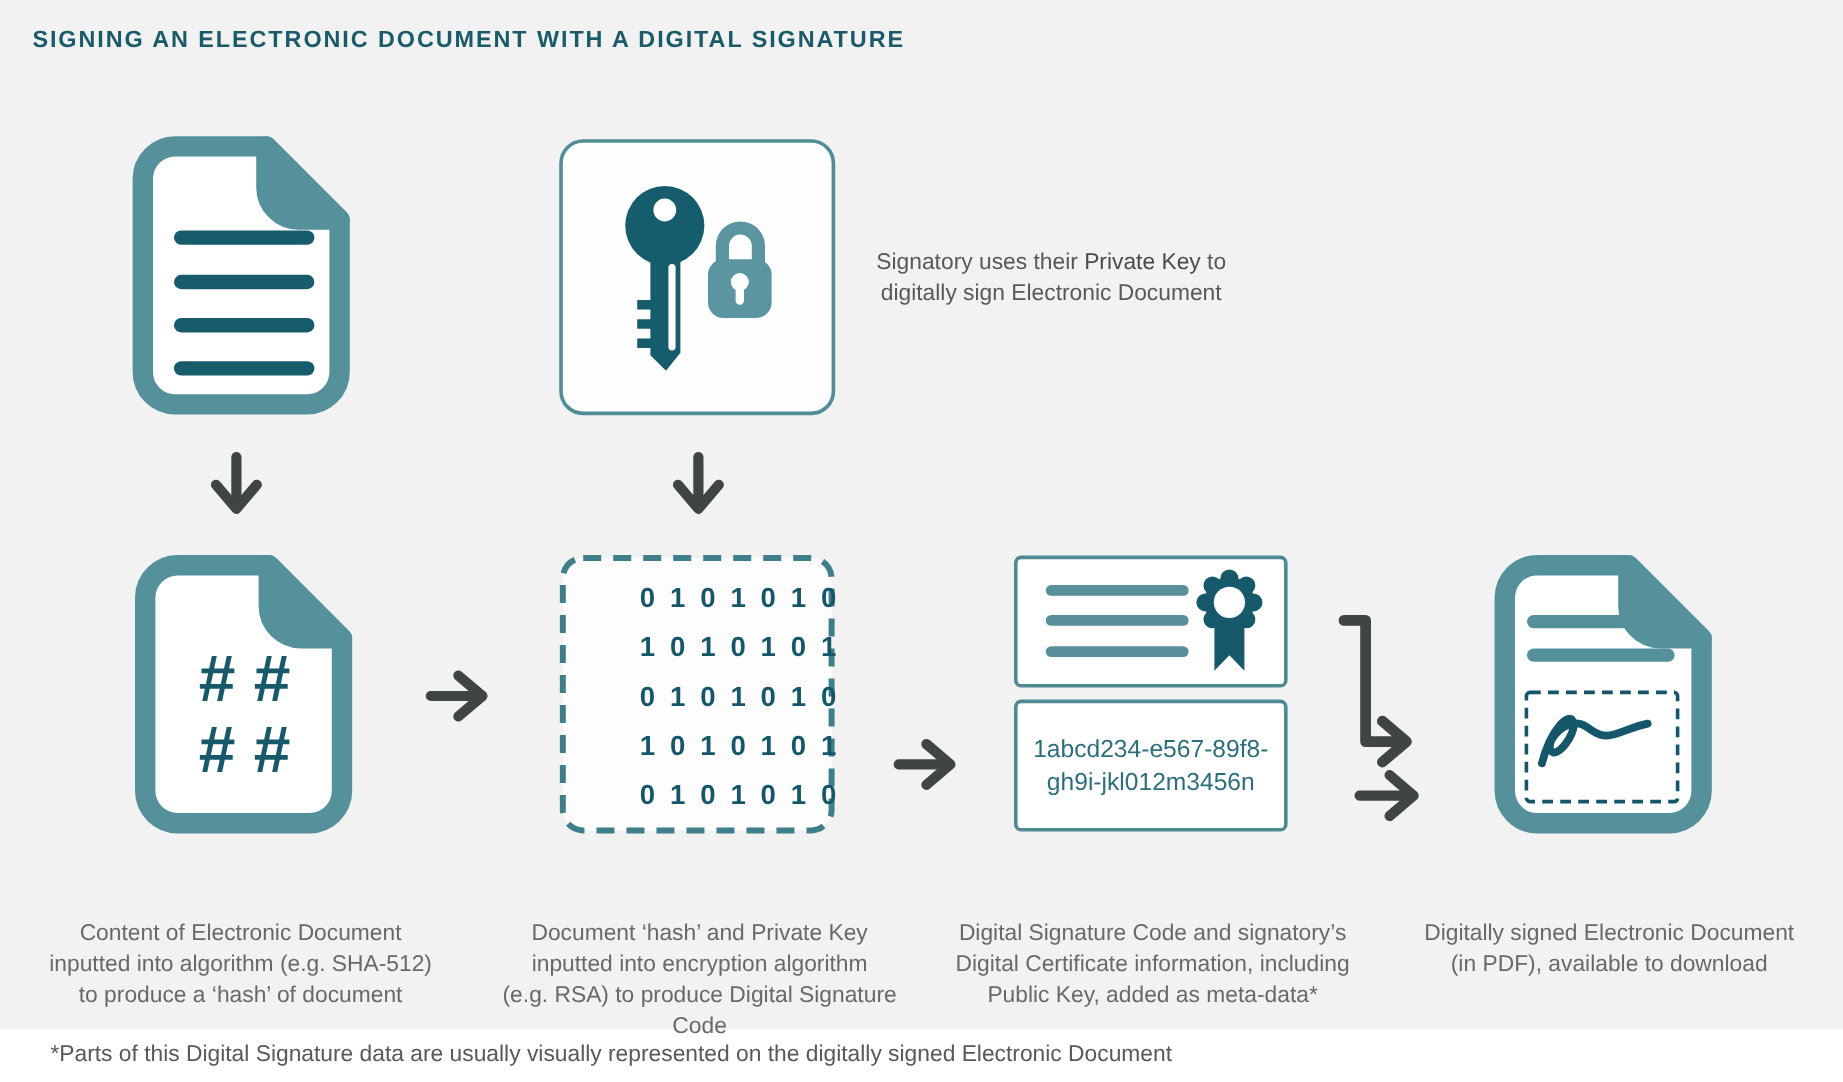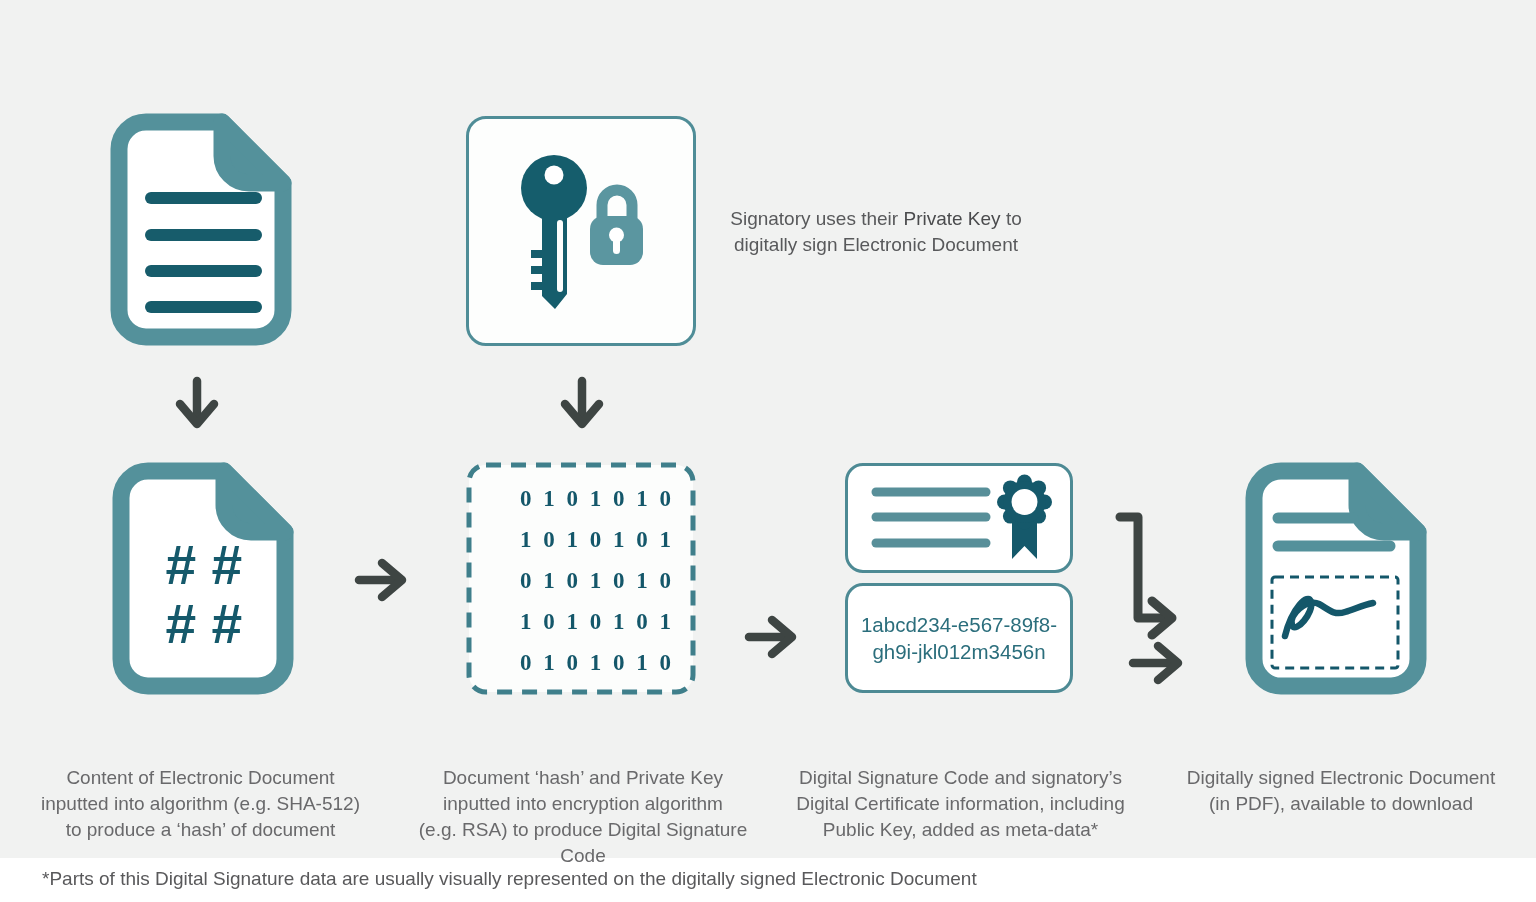--- a/index.html
+++ b/index.html
@@ -10,34 +10,35 @@
   .title{left:27px;top:22px;font-size:19.5px;font-weight:bold;letter-spacing:1.6px;color:#1a5b69;}
   .note{left:728px;top:206px;width:296px;text-align:center;font-size:19px;line-height:26px;color:#58595b;}
   .note b{font-weight:normal;color:#4a4b4d;}
   .caption{top:740px;text-align:center;font-size:19px;line-height:26px;color:#69696b;margin-top:25px;}
   .cap1{left:28px;width:345px;}
   .cap2{left:403px;width:360px;}
   .cap3{left:783px;width:355px;}
   .cap4{left:1163px;width:356px;}
   .keybox{left:466px;top:116px;width:230px;height:230px;background:#fdfefd;border:3px solid #4f8d97;border-radius:20px;box-sizing:border-box;}
   .binbox{left:466px;top:462px;width:230px;height:233px;}
-  .binrows{position:absolute;left:16px;top:16px;width:230px;text-align:center;font-family:Liberation Serif, serif;}
+  .binrows{position:absolute;left:4px;top:16px;width:230px;text-align:right;}
   .binrow{font-size:23px;font-weight:bold;letter-spacing:3px;line-height:41px;color:#14576a;white-space:pre;}
-  .card{left:845px;width:228px;height:110px;background:#ffffff;border:3px solid #4d8a94;border-radius:18px;box-sizing:border-box;}
+  .card{left:845px;width:228px;height:110px;background:#ffffff;border:3px solid #4d8a94;border-radius:6px;box-sizing:border-box;}
   .cert{top:463px;}
   .code{top:583px;display:flex;align-items:center;justify-content:center;text-align:center;}
   .codetext{font-size:20.5px;line-height:27px;color:#2b6e7c;}
   .footnote{left:42px;top:868px;font-size:19px;color:#59595b;}
 </style>
 </head>
 <body>
 
 <div id="page">
   <div class="canvas"></div>
 
+  <div class="abs title">SIGNING AN ELECTRONIC DOCUMENT WITH A DIGITAL SIGNATURE</div>
 
   <svg class="abs" style="left:110px;top:113px;" width="182" height="233" viewBox="0 0 182 233">
     <path d="M36 9 H112 L173 70 V197 a27 27 0 0 1 -27 27 H36 a27 27 0 0 1 -27 -27 V36 a27 27 0 0 1 27 -27 Z" fill="#ffffff" stroke="#54919b" stroke-width="17" stroke-linejoin="round"></path>
     <path d="M112 9 L173 70 H139 a27 27 0 0 1 -27 -27 Z" fill="#54919b" stroke="#54919b" stroke-width="17" stroke-linejoin="round"></path>
     <g stroke="#175c6b" stroke-width="12" stroke-linecap="round">
       <line x1="41" y1="85" x2="146" y2="85"></line>
       <line x1="41" y1="122" x2="146" y2="122"></line>
       <line x1="41" y1="158" x2="146" y2="158"></line>
       <line x1="41" y1="194" x2="146" y2="194"></line>
     </g>

